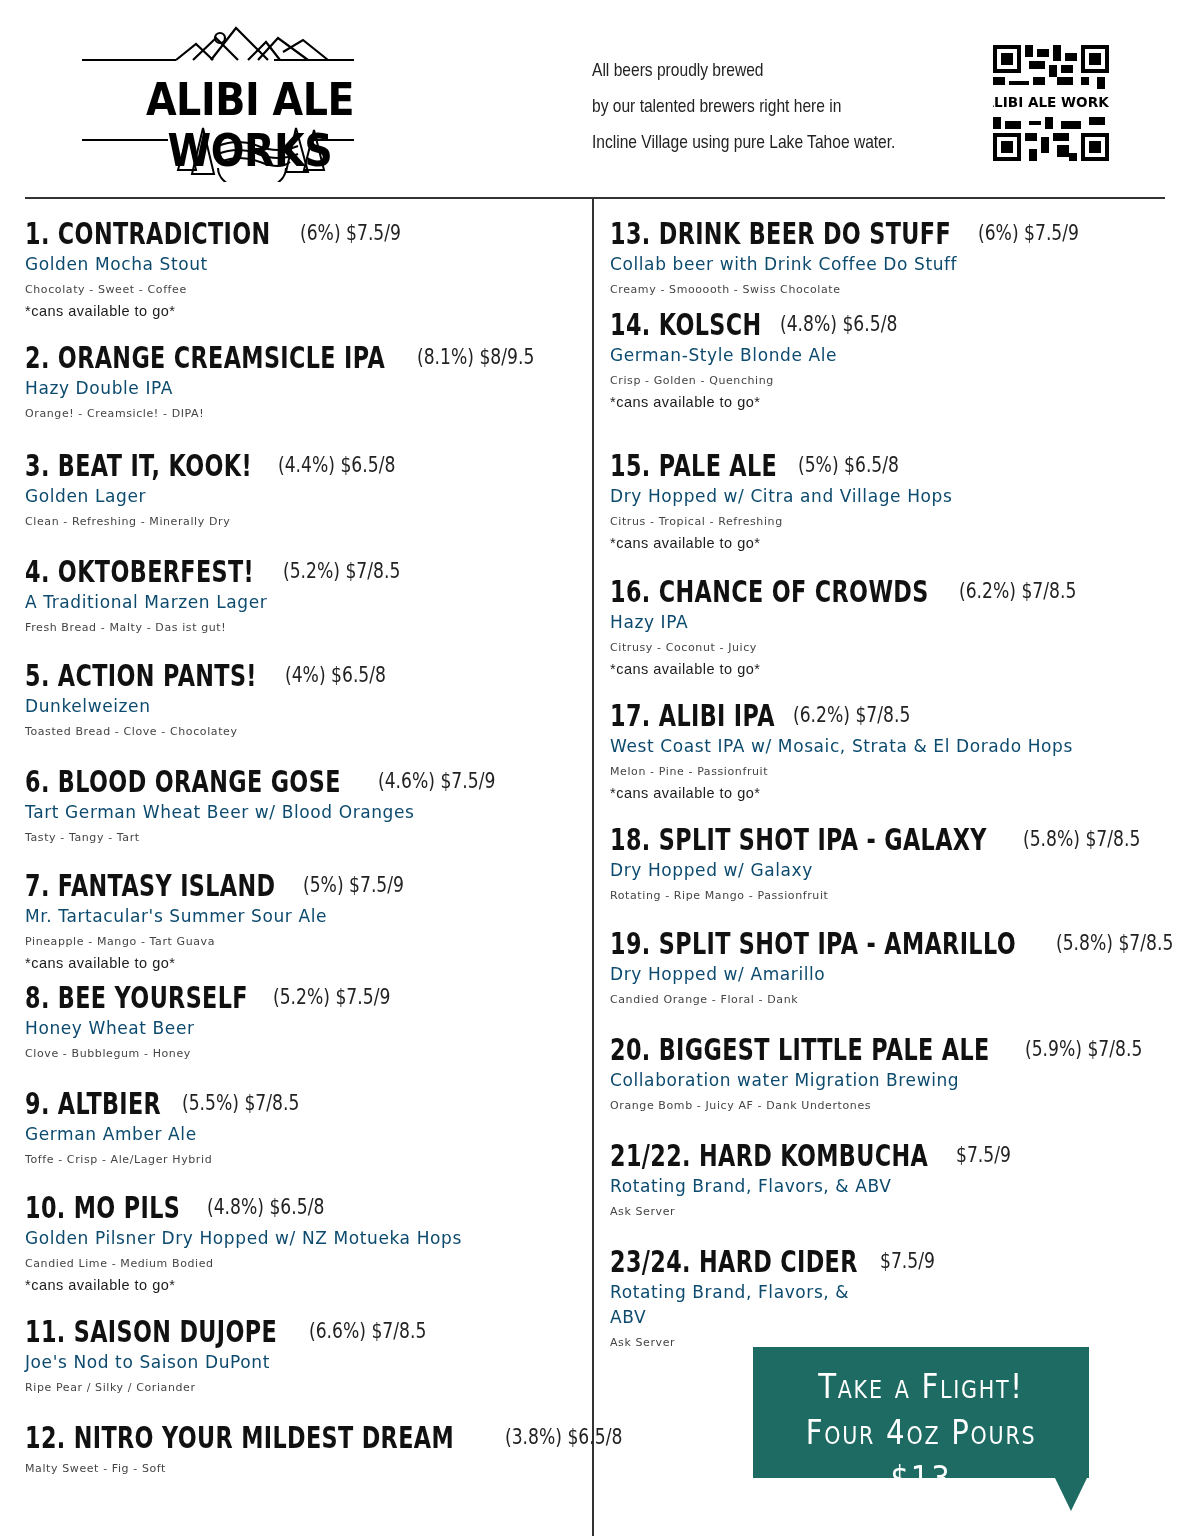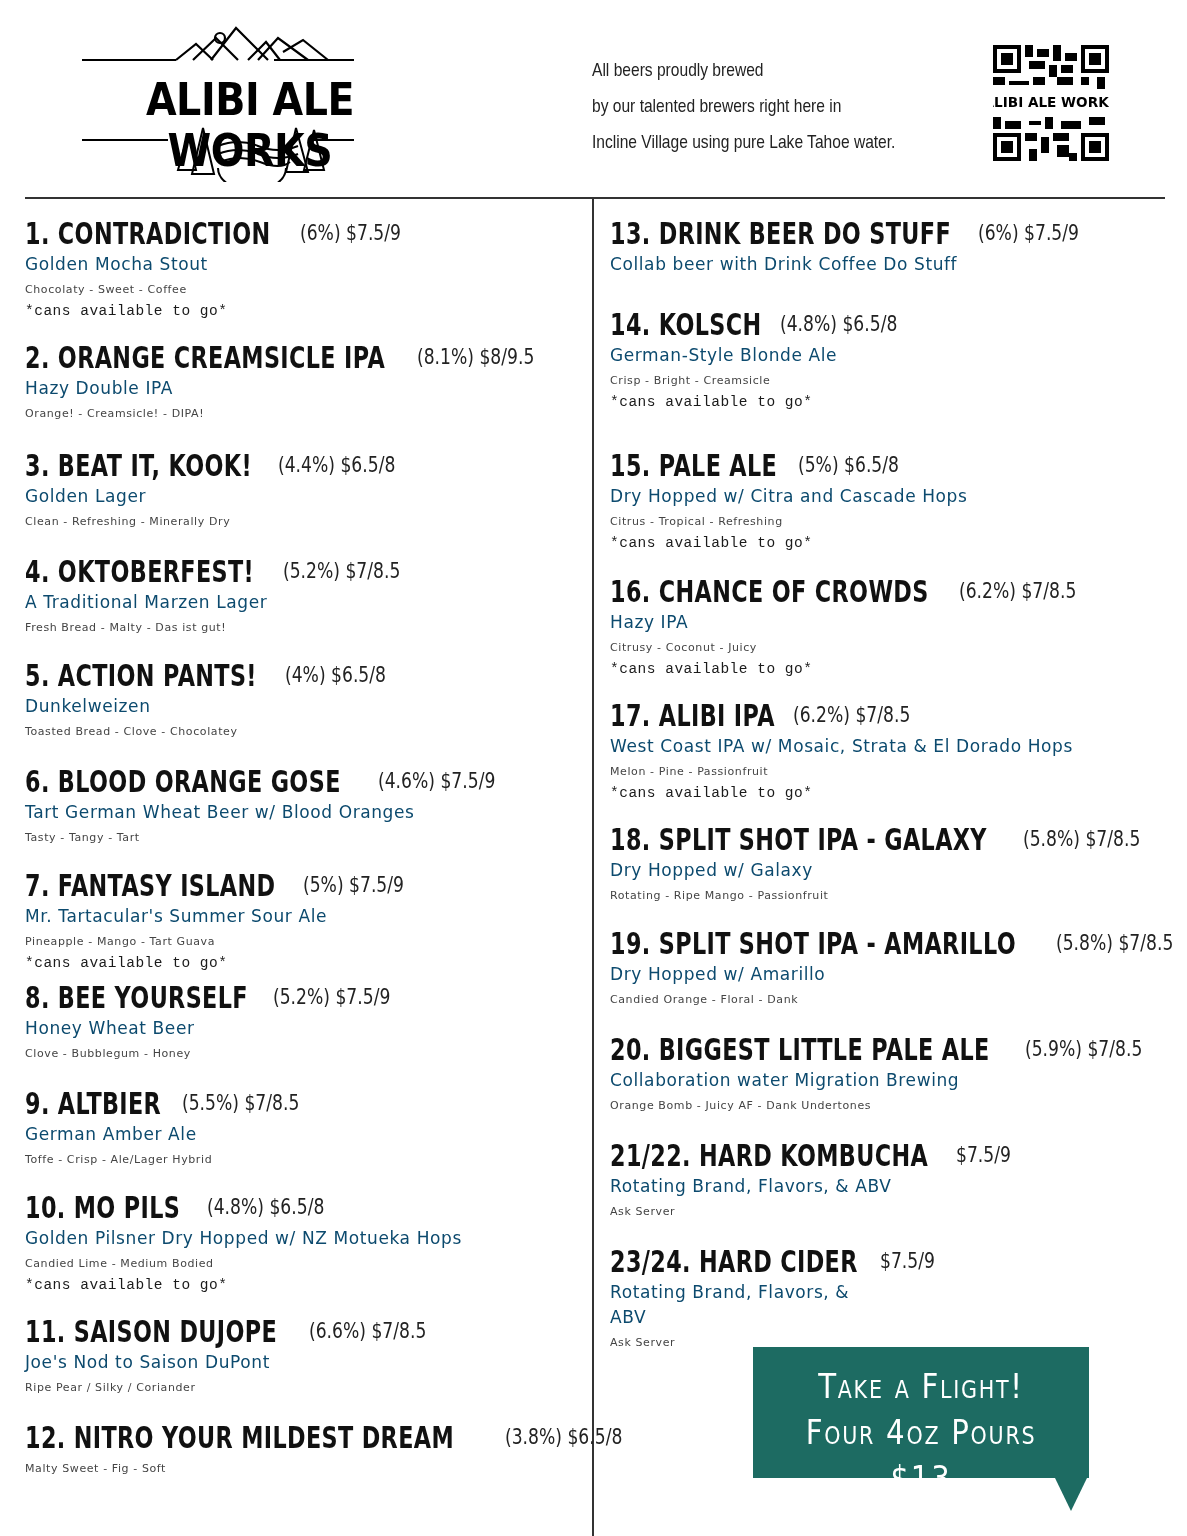--- a/index.html
+++ b/index.html
@@ -36,21 +36,21 @@
     display: inline-block; font-family: "DejaVu Sans", sans-serif; font-weight: bold;
     font-size: 31px; color: #111; transform: scaleX(0.72); transform-origin: left center;
     letter-spacing: 0.5px; vertical-align: middle;
   }
   .beer-meta {
     display: inline-block; font-family: "DejaVu Sans", sans-serif; font-size: 22px; color: #222;
     transform: scaleX(0.78); transform-origin: left center; vertical-align: middle;
   }
   .beer-style { font-family: "DejaVu Sans", sans-serif; font-size: 17px; color: #0c4a6e; line-height: 25px; letter-spacing: 0.6px; }
   .beer-notes { font-family: "DejaVu Sans", sans-serif; font-size: 11px; color: #444; line-height: 25px; letter-spacing: 0.6px; }
-  .beer-cans { font-family: Liberation Mono, monospace; font-size: 14.5px; color: #1b1b1b; line-height: 18px; letter-spacing: 0.5px; }
+  .beer-cans { font-family: Liberation Sans, sans-serif; font-size: 14.5px; color: #1b1b1b; line-height: 18px; letter-spacing: 0.5px; }
 
   
   .flight {
     position: absolute; left: 753px; top: 1347px; width: 336px; height: 131px;
     background: #1d6b62; color: #ffffff; text-align: center;
   }
   .flight-line {
     font-family: "DejaVu Sans", sans-serif; font-size: 34px; letter-spacing: 2px;
     line-height: 46px; font-variant: small-caps; transform: scaleX(0.86);
   }
@@ -211,30 +211,31 @@
   <div class="beer" style="top:1204px">
     <div class="beer-head"><span class="beer-name">12. NITRO YOUR MILDEST DREAM</span><span class="beer-meta" style="margin-left:-116px">(3.8%) $6.5/8</span></div>
     <div class="beer-notes">Malty Sweet - Fig - Soft</div>
   </div>
 </div>
 
 <div class="col col-right">
   <div class="beer" style="top:0px">
     <div class="beer-head"><span class="beer-name">13. DRINK BEER DO STUFF</span><span class="beer-meta" style="margin-left:-106px">(6%) $7.5/9</span></div>
     <div class="beer-style">Collab beer with Drink Coffee Do Stuff</div>
+    <div class="beer-notes">Creamy - Smooooth - Swiss Chocolate</div>
   </div>
   <div class="beer" style="top:91px">
     <div class="beer-head"><span class="beer-name">14. KOLSCH</span><span class="beer-meta" style="margin-left:-40px">(4.8%) $6.5/8</span></div>
     <div class="beer-style">German-Style Blonde Ale</div>
-    <div class="beer-notes">Crisp - Bright - Creamsicle</div>
+    <div class="beer-notes">Crisp - Golden - Quenching</div>
     <div class="beer-cans">*cans available to go*</div>
   </div>
   <div class="beer" style="top:232px">
     <div class="beer-head"><span class="beer-name">15. PALE ALE</span><span class="beer-meta" style="margin-left:-44px">(5%) $6.5/8</span></div>
-    <div class="beer-style">Dry Hopped w/ Citra and Cascade Hops</div>
+    <div class="beer-style">Dry Hopped w/ Citra and Village Hops</div>
     <div class="beer-notes">Citrus - Tropical - Refreshing</div>
     <div class="beer-cans">*cans available to go*</div>
   </div>
   <div class="beer" style="top:358px">
     <div class="beer-head"><span class="beer-name">16. CHANCE OF CROWDS</span><span class="beer-meta" style="margin-left:-94px">(6.2%) $7/8.5</span></div>
     <div class="beer-style">Hazy IPA</div>
     <div class="beer-notes">Citrusy - Coconut - Juicy</div>
     <div class="beer-cans">*cans available to go*</div>
   </div>
   <div class="beer" style="top:482px">

